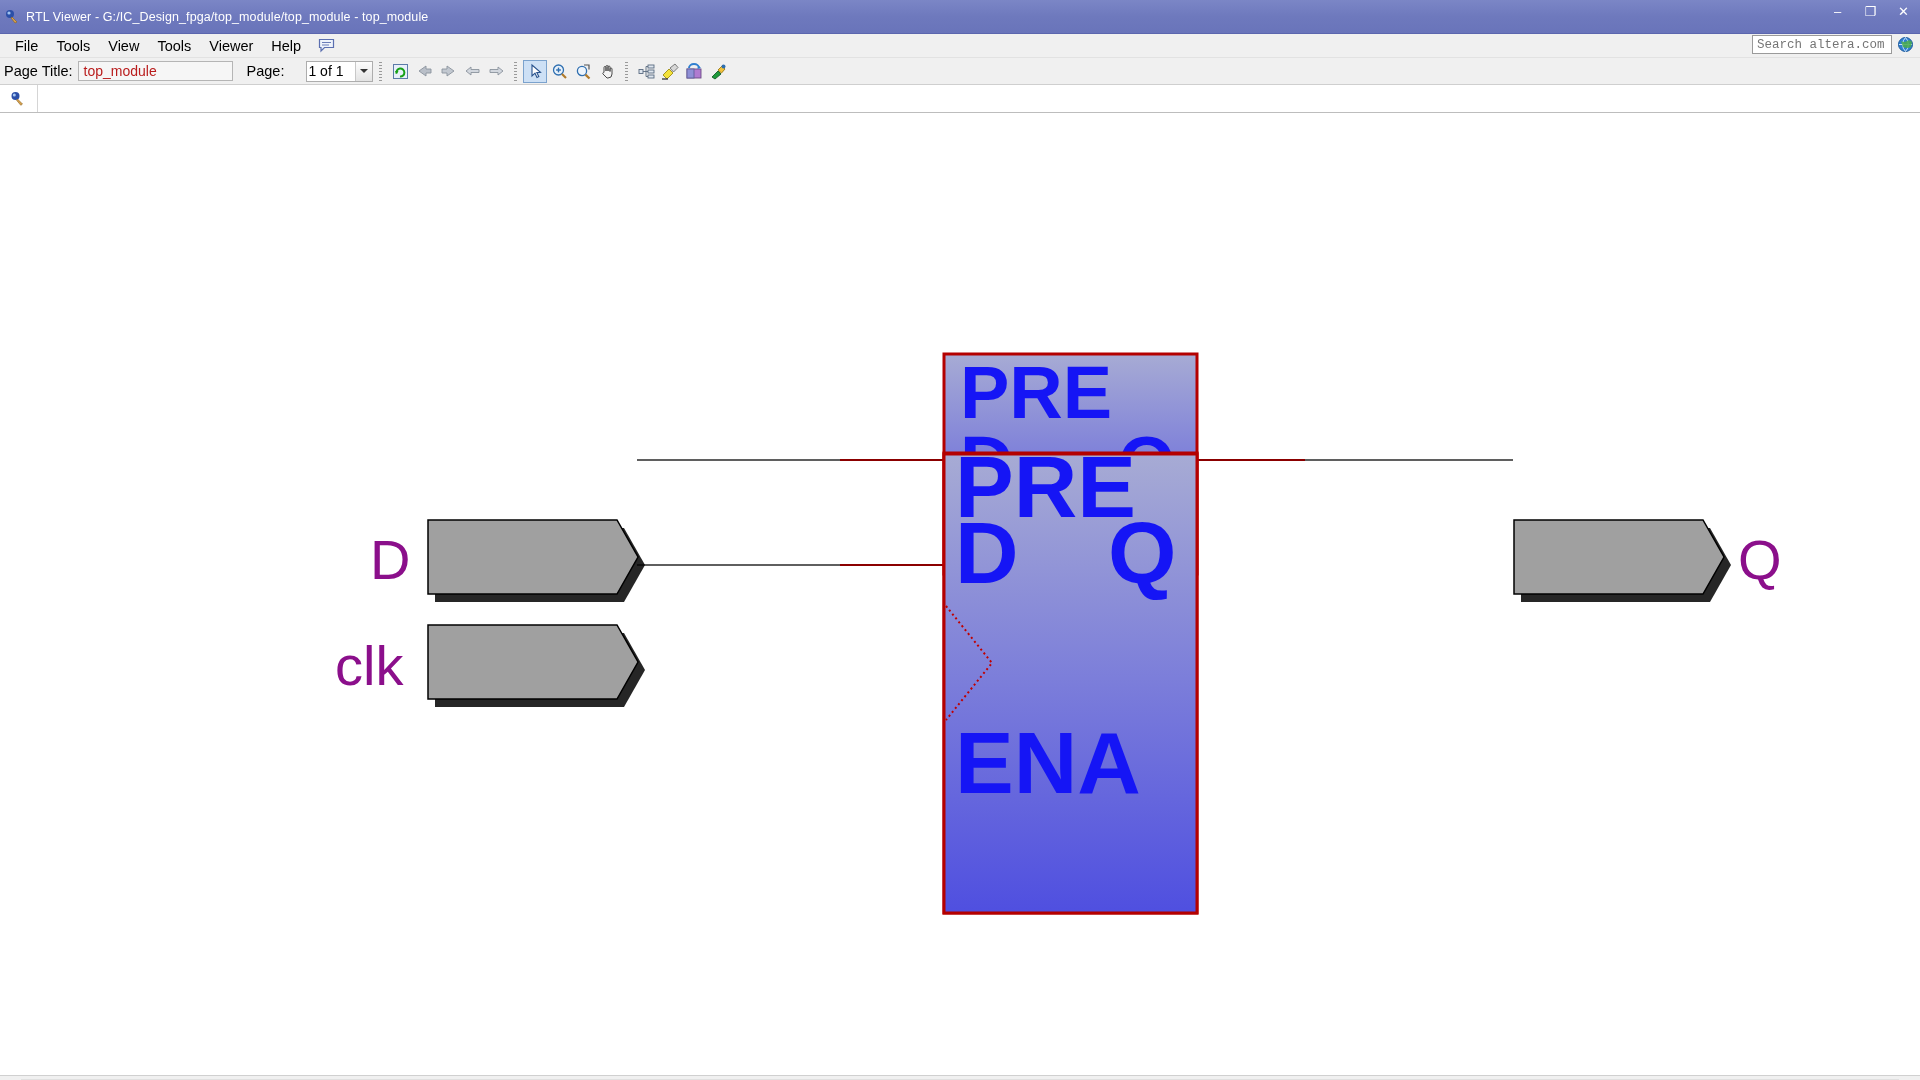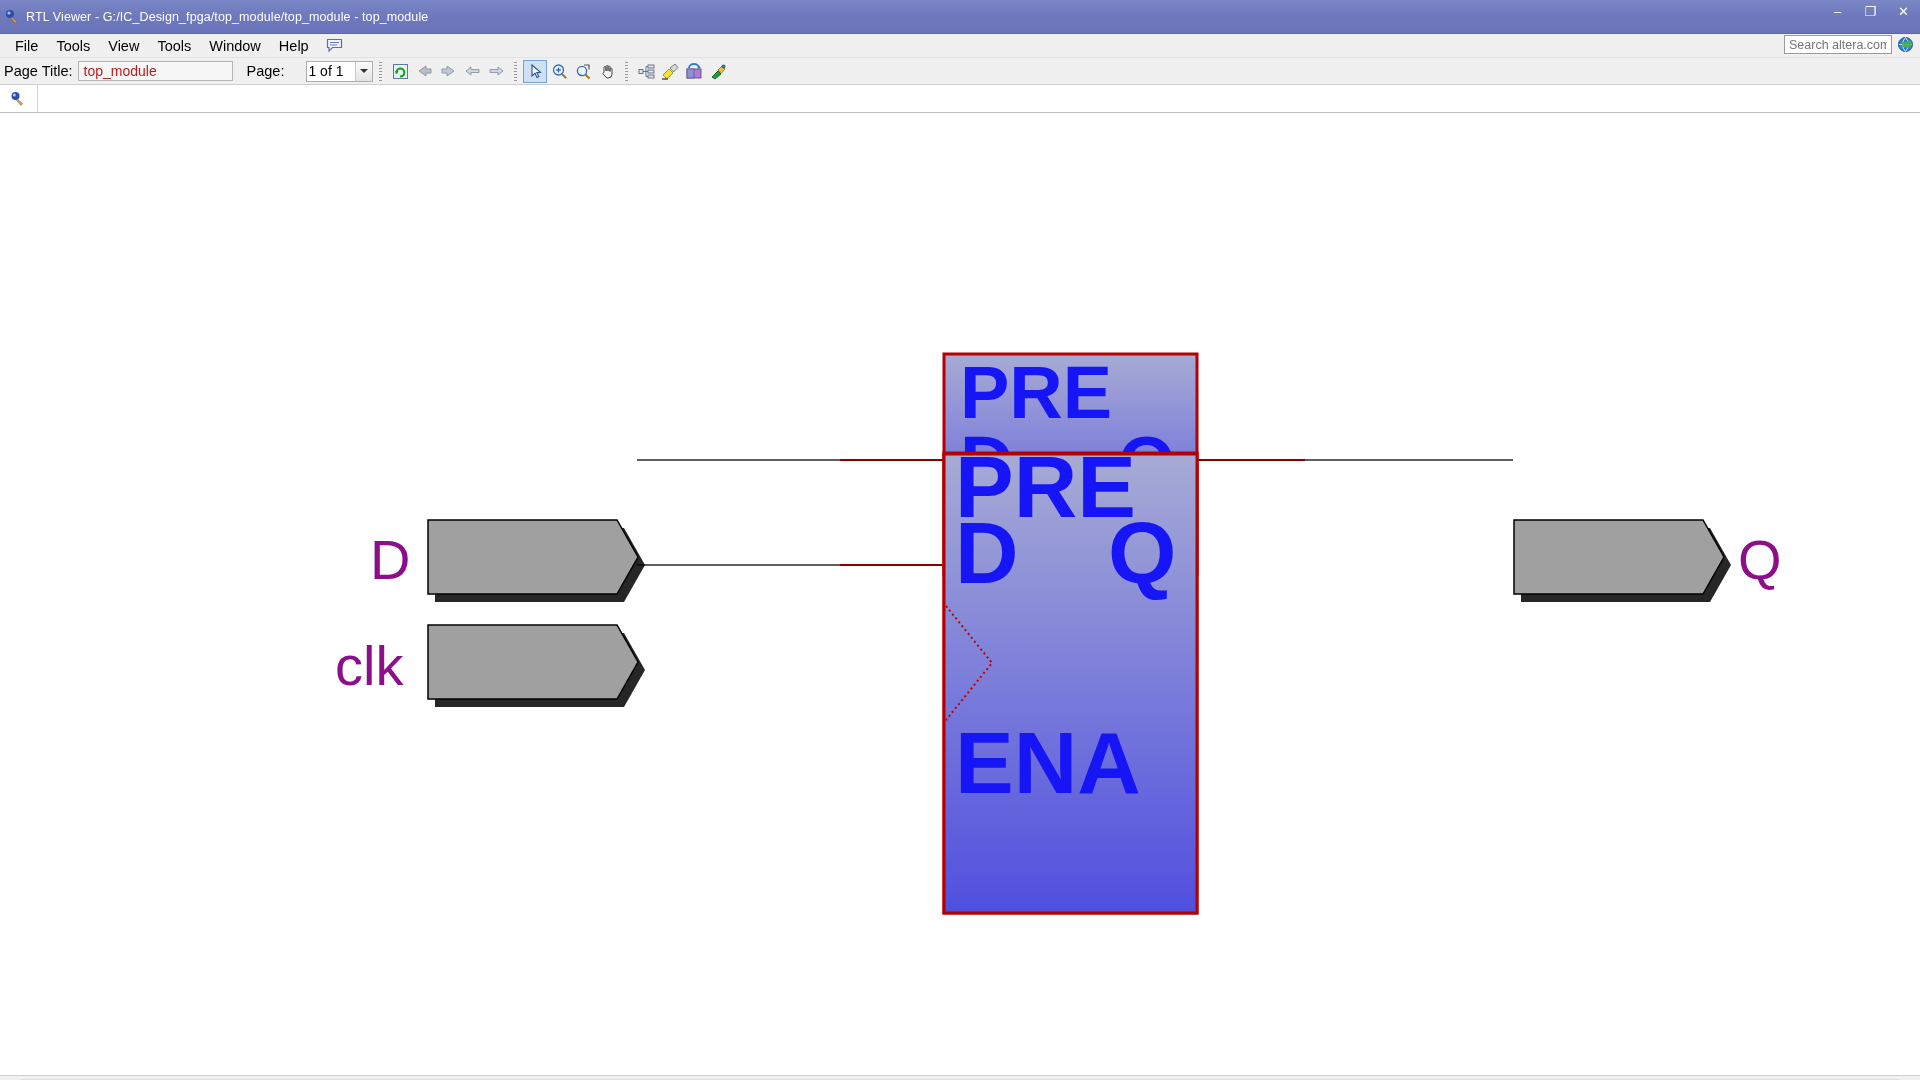--- a/index.html
+++ b/index.html
@@ -41,22 +41,22 @@
     border-bottom:1px solid #e2e2e2;
   }
   .menu-item{
     padding:2px 9px;font-size:14.5px;color:#000;cursor:default;
   }
   .menu-chat{margin-left:8px;display:flex;align-items:center;}
   .search-wrap{
     position:absolute;right:6px;top:1px;display:flex;align-items:center;gap:5px;
   }
   .search-input{
-    width:108px;height:19px;border:1px solid #9a9a9a;background:#fff;
-    font-size:12.5px;font-family:Liberation Sans, sans-serif;
+    width:140px;height:19px;border:1px solid #9a9a9a;background:#fff;
+    font-size:12.5px;font-family:Liberation Mono, monospace;
     color:#8a8a8a;padding:0 4px;
   }
   .globe{width:17px;height:17px;}
 
   
   .toolbar{
     height:27px;background:#f0f0f0;display:flex;align-items:center;
     padding-left:4px;gap:0px;border-bottom:1px solid #cfcfcf;
   }
   .tb-label{font-size:14.5px;margin-right:5px;white-space:nowrap;}
@@ -147,21 +147,21 @@
     <span class="win-btn">❐</span>
     <span class="win-btn close">✕</span>
   </span>
 </div>
 
 <div class="menubar">
   <span class="menu-item">File</span>
   <span class="menu-item">Tools</span>
   <span class="menu-item">View</span>
   <span class="menu-item">Tools</span>
-  <span class="menu-item">Window</span>
+  <span class="menu-item">Viewer</span>
   <span class="menu-item">Help</span>
   <span class="menu-chat">
     <svg width="17" height="15" viewBox="0 0 17 15">
       <path d="M1.5 1.5 H15.5 V9.5 H6.5 L3 13 V9.5 H1.5 Z" fill="#eef3fb" stroke="#5b6fb0" stroke-width="1.2"></path>
       <line x1="4" y1="4.5" x2="13" y2="4.5" stroke="#5b6fb0" stroke-width="0.9"></line>
       <line x1="4" y1="7" x2="11" y2="7" stroke="#5b6fb0" stroke-width="0.9"></line>
     </svg>
   </span>
 
   <span class="search-wrap">

